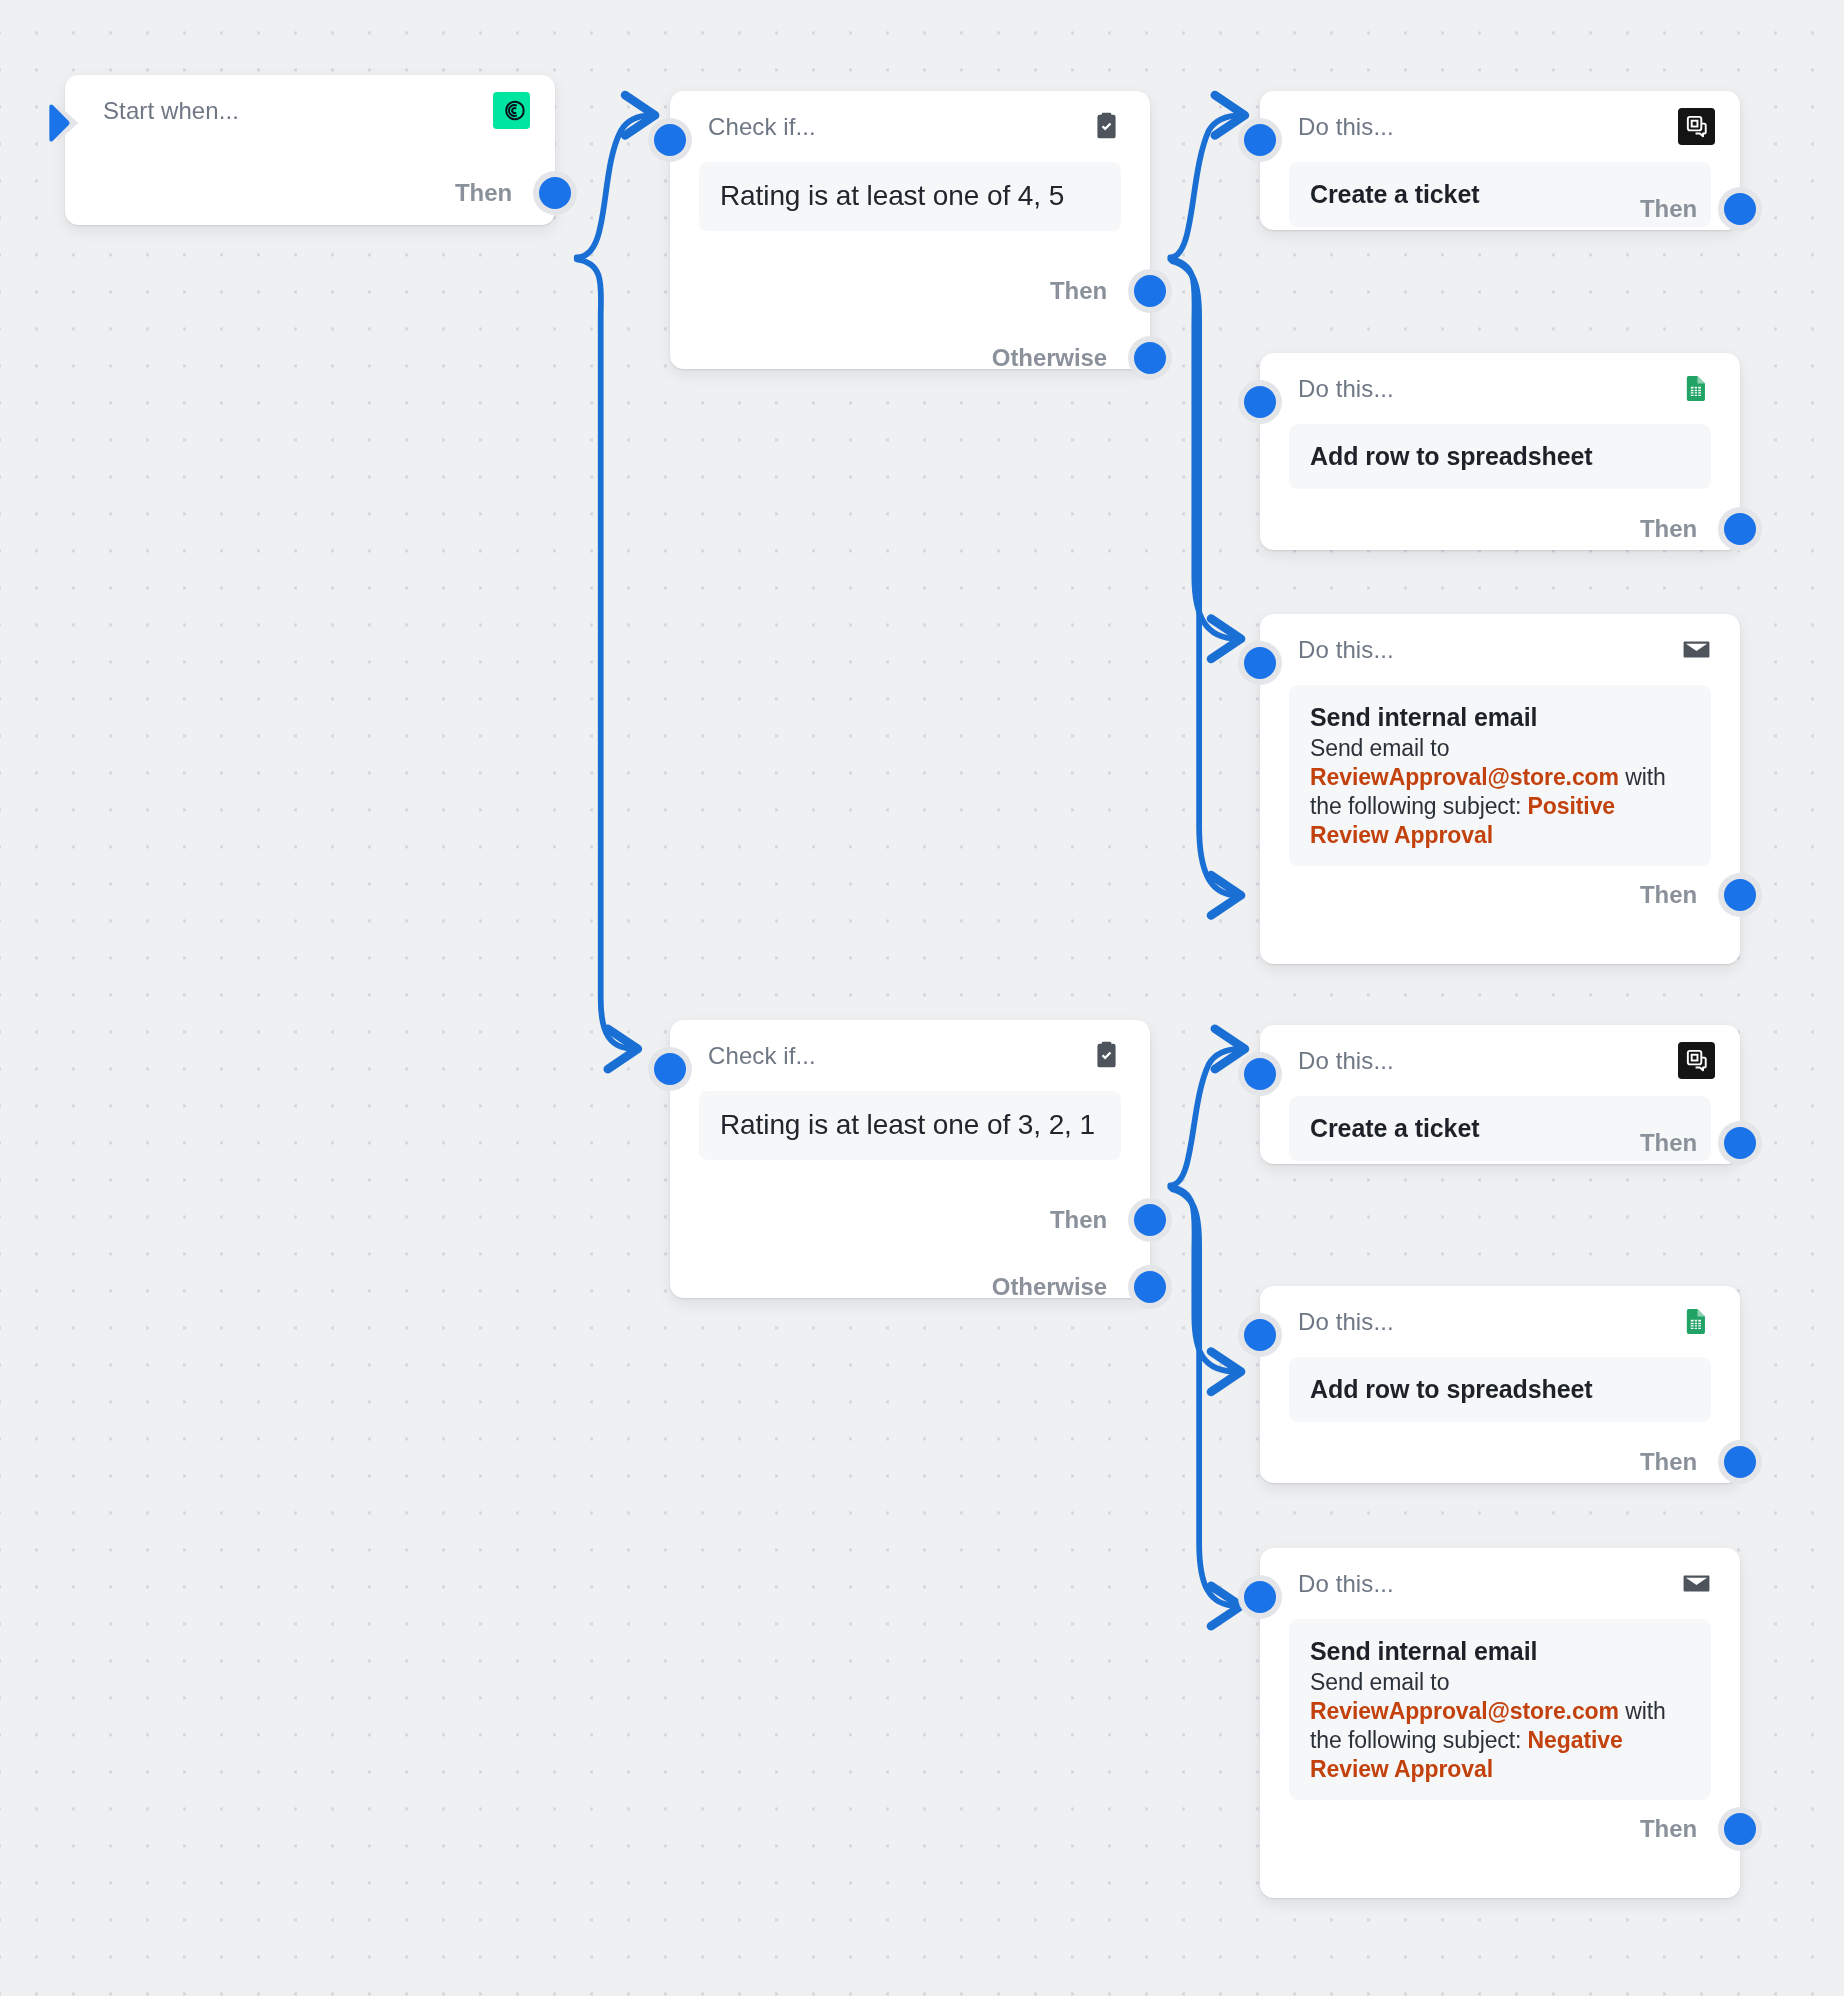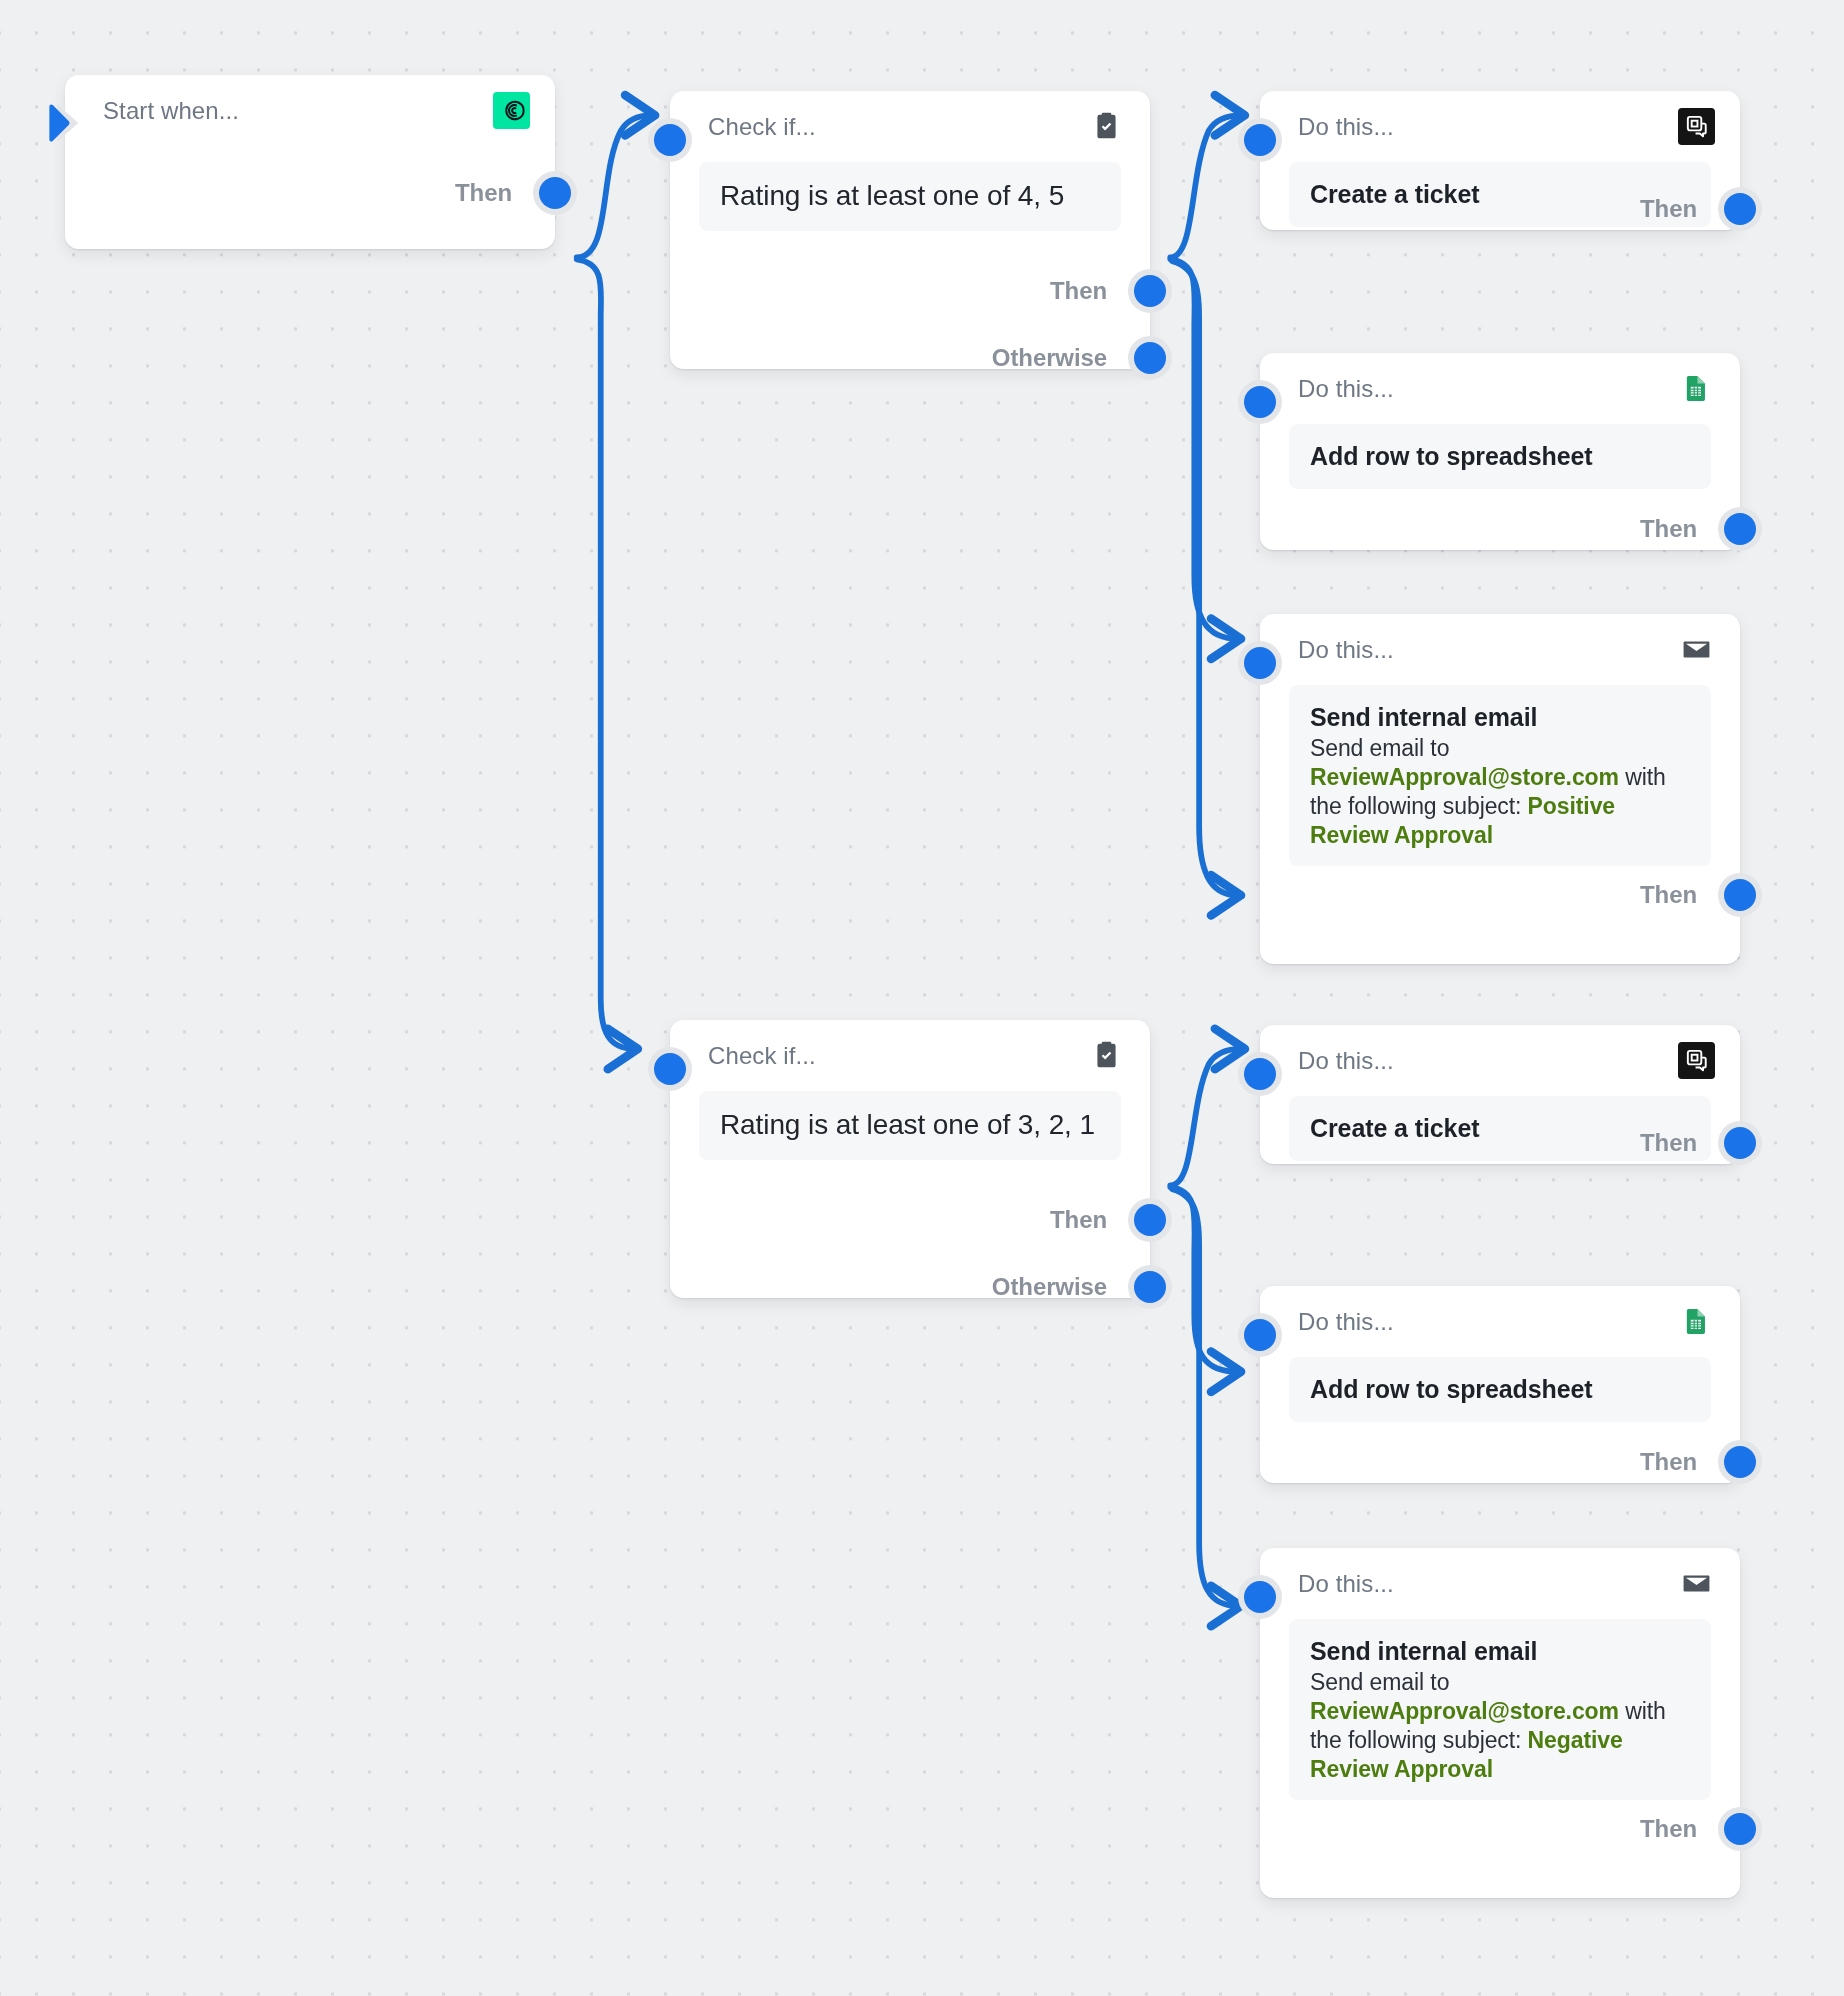--- a/index.html
+++ b/index.html
@@ -88,21 +88,21 @@
     letter-spacing: -0.1px;
   }
 
   .body-sub {
     font-size: 23px;
     color: #2b3138;
     line-height: 1.25;
     letter-spacing: -0.1px;
     margin-top: 1px;
   }
-  .body-sub b { font-weight: 700; color: #4d7c0f; }
+  .body-sub b { font-weight: 700; color: #c2410c; }
 
   .body-plain {
     font-size: 28px;
     font-weight: 400;
     color: #20262c;
     line-height: 1.3;
     letter-spacing: -0.1px;
   }
 
   
@@ -188,21 +188,21 @@
       <path d="M1220,272 C1250,280 1248,310 1248,350 L1248,860 C1248,905 1258,932 1288,932" marker-end="url(#arw)"></path>
 
       <path d="M1218,1234 C1244,1234 1238,1150 1258,1108 C1266,1094 1280,1092 1292,1092" marker-end="url(#arw)"></path>
 
       <path d="M1218,1236 C1248,1240 1243,1266 1243,1306 L1243,1370 C1243,1410 1254,1428 1288,1428" marker-end="url(#arw)"></path>
 
       <path d="M1220,1238 C1250,1246 1248,1276 1248,1316 L1248,1606 C1248,1650 1258,1672 1288,1672" marker-end="url(#arw)"></path>
     </g>
   </svg>
 
-  <div class="node" style="left:65px; top:75px; width:490px; height:174px;">
+  <div class="node" style="left:65px; top:75px; width:490px; height:150px;">
 
     <svg class="start-arrow" viewBox="0 0 56 56">
       <path d="M26,8 L48,28 L26,48 Z" fill="#e3e5e8"></path>
       <path d="M18,11 C18,9 20,8 21.5,9.3 L38,26 C39.2,27.1 39.2,28.9 38,30 L21.5,46.7 C20,48 18,47 18,45 Z" fill="#1a73e8"></path>
     </svg>
 
     <div class="node-head">
       <span class="node-kicker">Start when...</span>
       <span class="node-badge badge-okendo">
         <svg width="29" height="29" viewBox="0 0 30 30">

